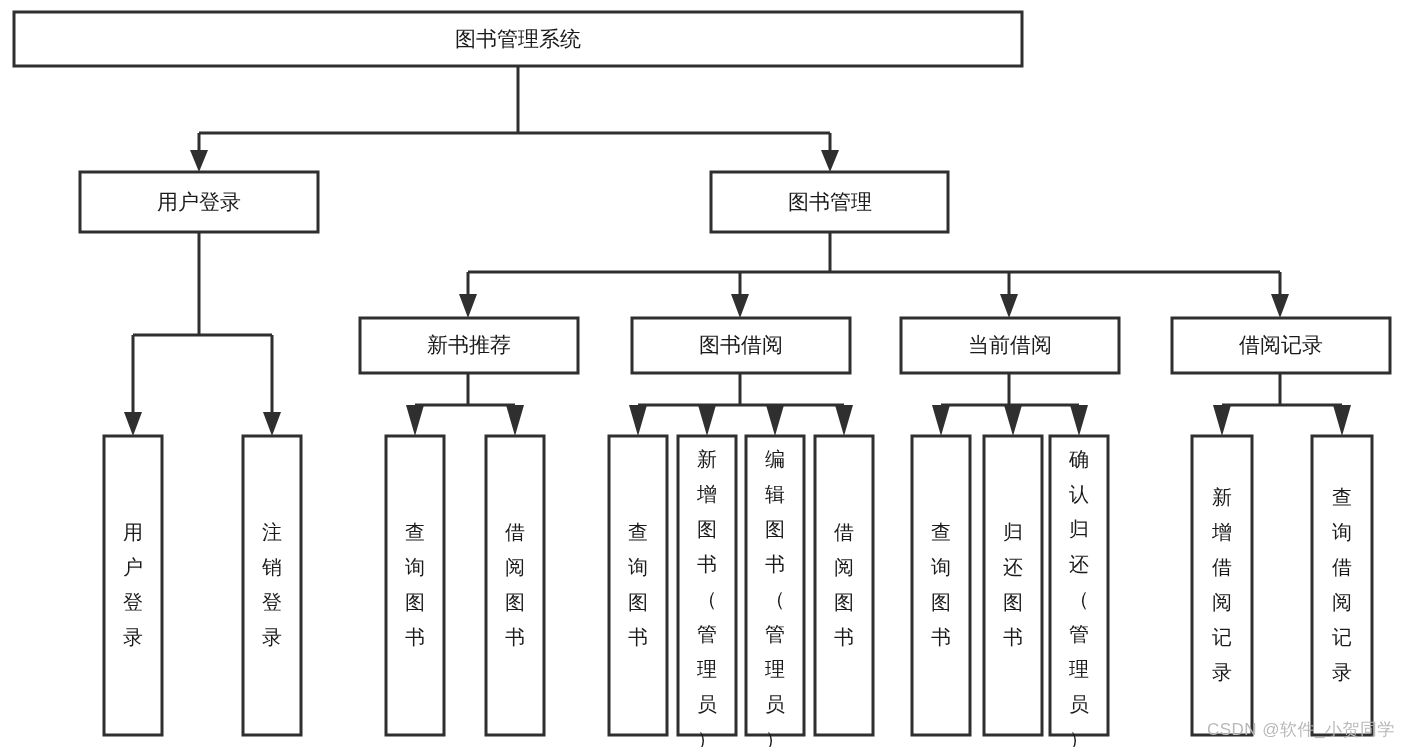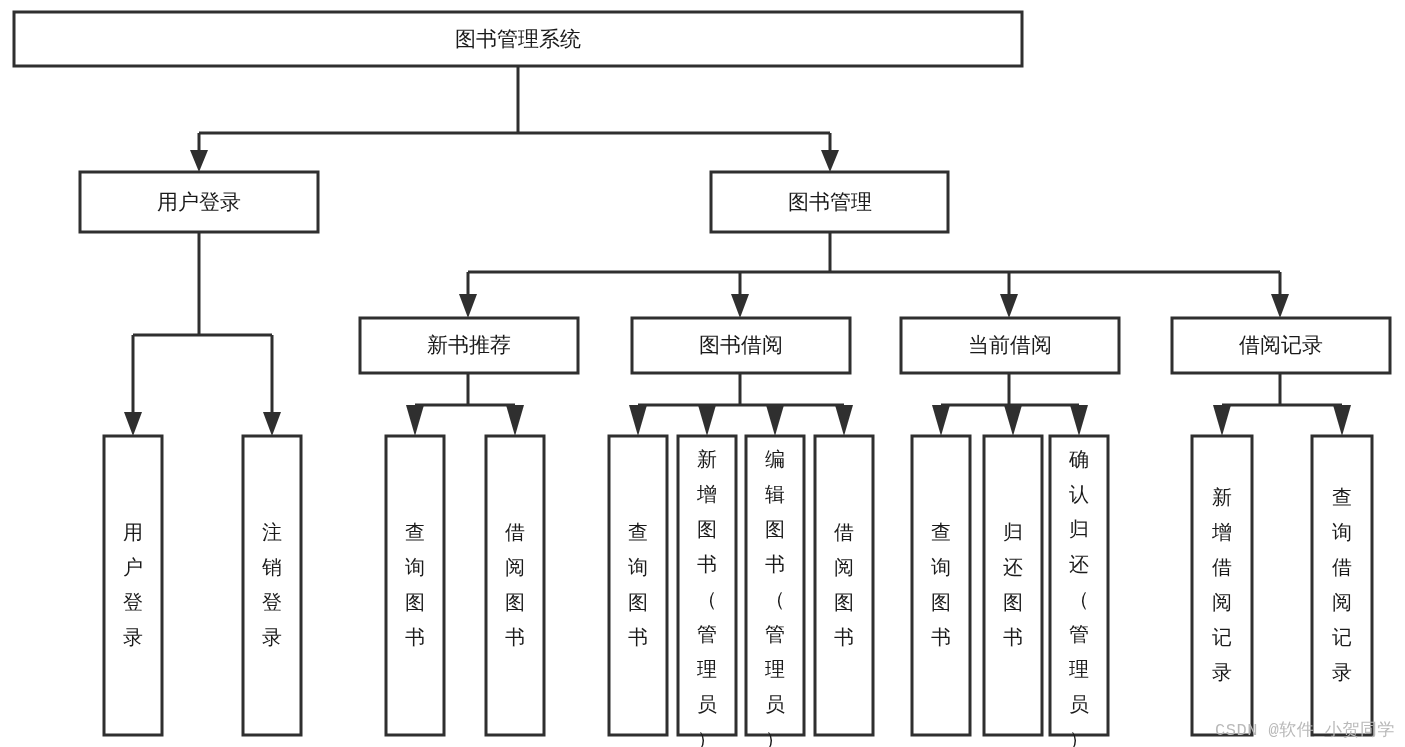--- a/index.html
+++ b/index.html
@@ -61,21 +61,21 @@
     font-size: 20px;
     text-anchor: middle;
     dominant-baseline: middle;
   }
   .watermark {
     position: absolute;
     right: 10px;
     bottom: 6px;
     color: #b9b9b9;
     font-size: 17px;
-    font-family: Liberation Mono, monospace;
+    font-family: Liberation Sans, sans-serif;
     white-space: nowrap;
     letter-spacing: 0.5px;
     pointer-events: none;
   }
 </style>
 </head>
 <body>
 
 <div id="diagram-root">
 

